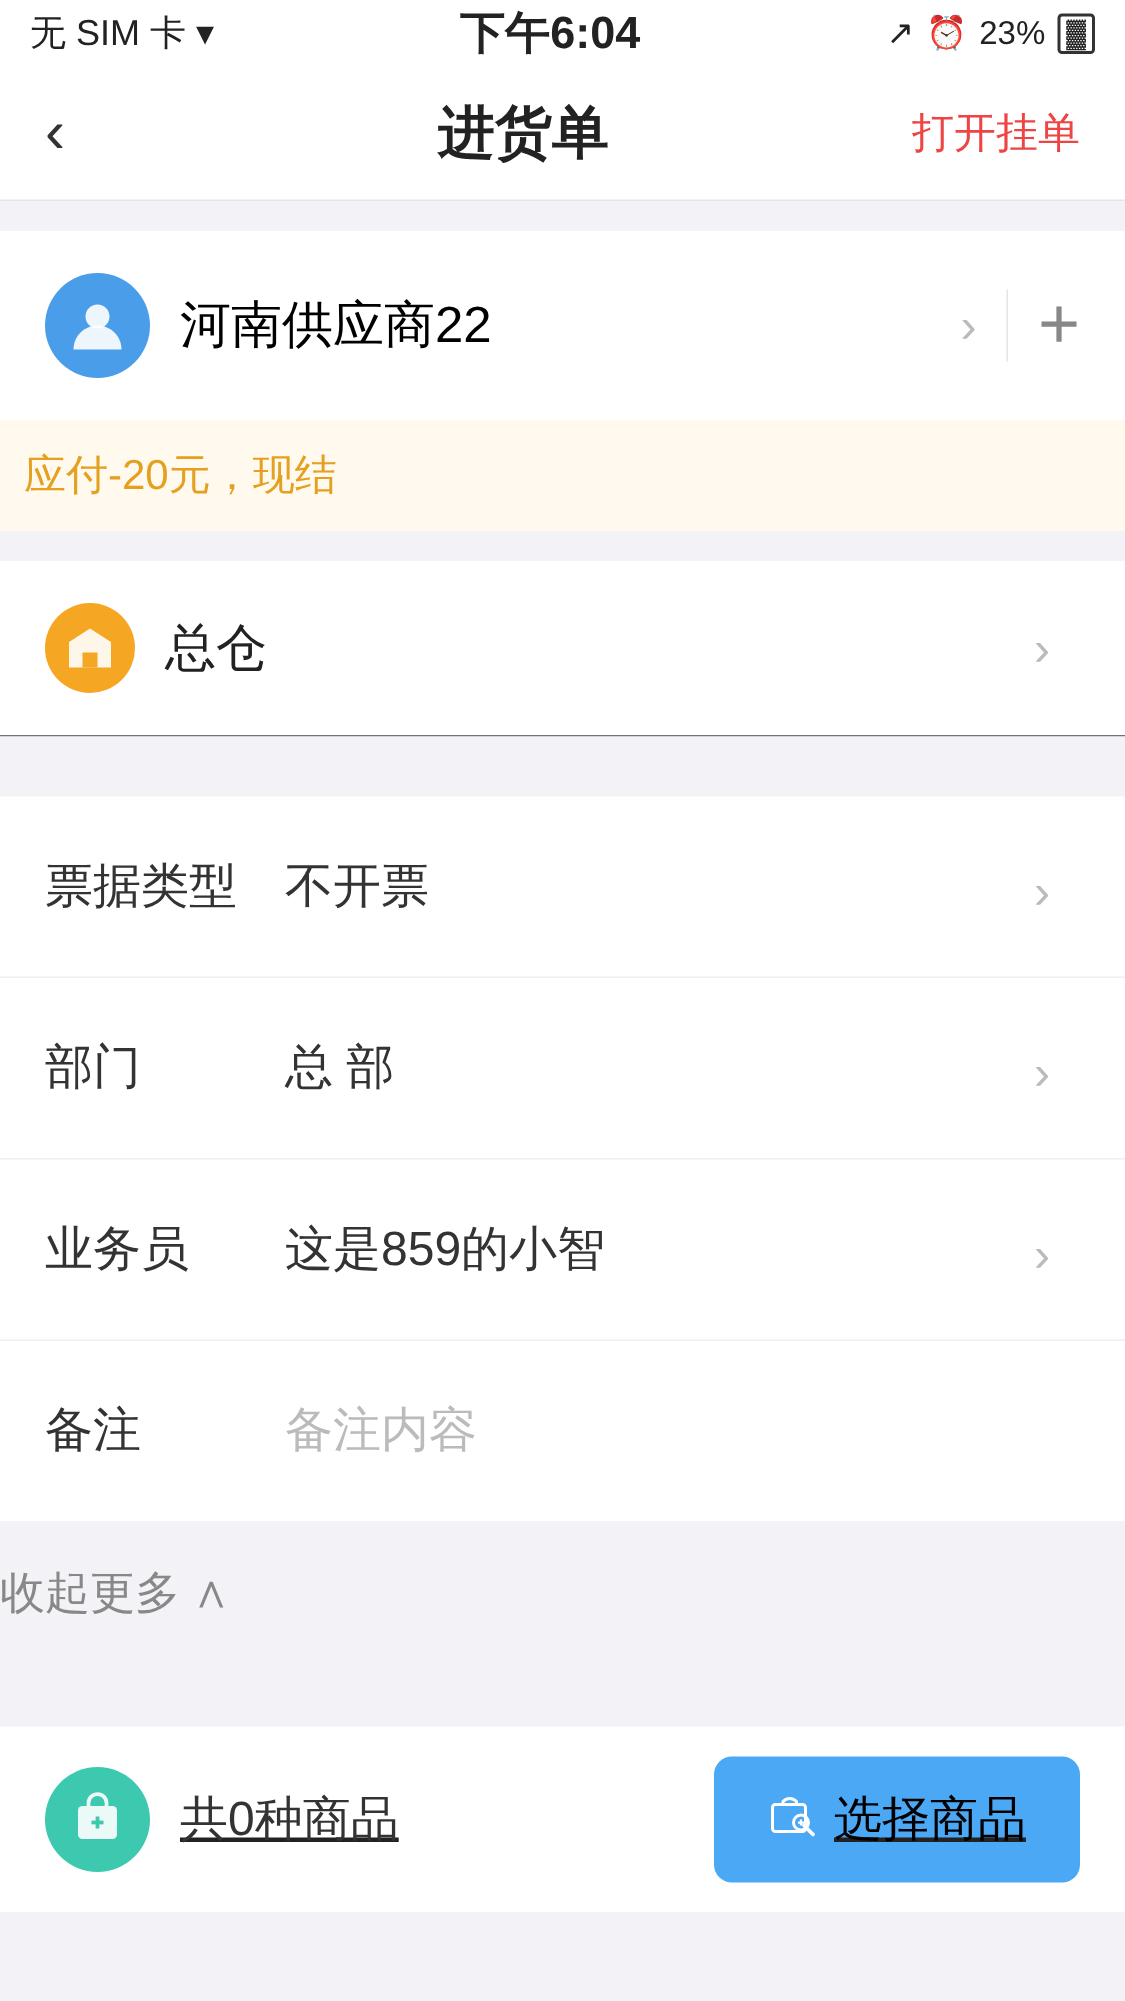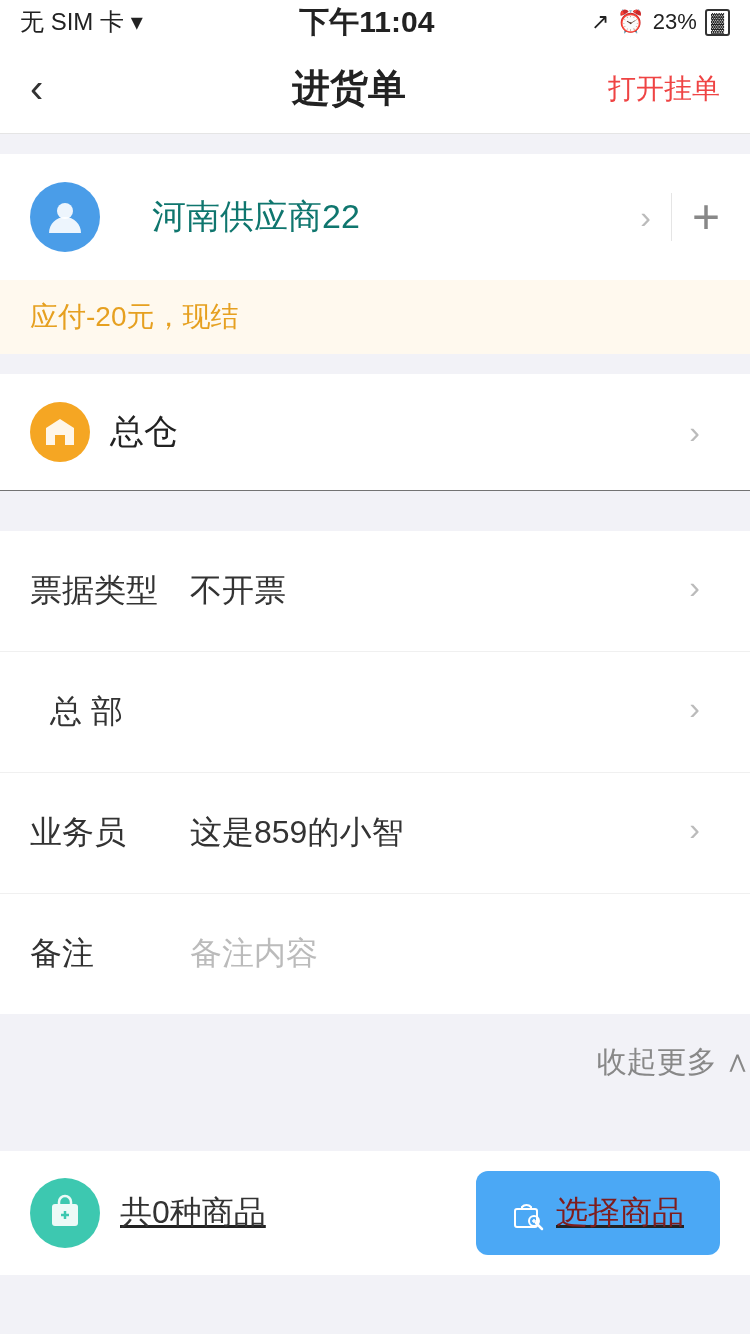--- a/index.html
+++ b/index.html
@@ -84,41 +84,40 @@
       display: flex;
       align-items: center;
       justify-content: center;
       margin-right: 20px;
       flex-shrink: 0;
     }
     .supplier-avatar svg { width: 40px; height: 40px; }
     .supplier-name {
       flex: 1;
       font-size: 34px;
-      color: #0f766e;
-      margin-left: 32px;
+      color: #000000;
     }
     .chevron-right {
       color: #bbb;
       font-size: 32px;
       margin-right: 20px;
     }
     .add-btn {
       font-size: 48px;
       color: #888;
       line-height: 1;
       cursor: pointer;
       padding-left: 20px;
       border-left: 1px solid #e5e5e5;
     }
 
     
     .notice-row {
       background: #fff9ee;
-      padding: 18px 30px;
+      padding: 18px 16px;
       font-size: 28px;
       color: #e6a020;
     }
 
     
     .warehouse-row {
       background: #fff;
       display: flex;
       align-items: center;
       padding: 28px 30px;
@@ -141,21 +140,21 @@
       color: #222;
     }
 
     
     .form-section {
       background: #fff;
       margin-top: 20px;
     }
     .form-row {
       display: flex;
-      align-items: flex-start;
+      align-items: flex-end;
       padding: 38px 30px;
       border-bottom: 1px solid #f0f0f0;
     }
     .form-row:last-child {
       border-bottom: none;
     }
     .form-label {
       font-size: 32px;
       color: #333;
       width: 140px;
@@ -167,21 +166,21 @@
       color: #333;
       padding-left: 20px;
     }
     .form-value.placeholder {
       color: #bbb;
     }
 
     
     .collapse-row {
       background: #f2f2f7;
-      text-align: right;
+      text-align: left;
       padding: 28px 0;
       font-size: 30px;
       color: #888;
       cursor: pointer;
       margin-top: 0;
     }
 
     
     .bottom-bar {
       background: #fff;
@@ -202,38 +201,38 @@
       margin-right: 20px;
       flex-shrink: 0;
     }
     .product-count {
       flex: 1;
       font-size: 32px;
       color: #333;
     }
     .select-product-btn {
       background: #4ba8f5;
-      color: #7f1d1d;
+      color: #000000;
       font-size: 32px;
       padding: 20px 36px;
       border-radius: 12px;
       display: flex;
-      align-items: flex-end;
+      align-items: center;
       gap: 12px;
       cursor: pointer;
     }
   </style>
 </head>
 <body>
 
 <div class="status-bar">
   <div class="status-left">
     <span>无 SIM 卡 ▾</span>
   </div>
-  <div class="status-center">下午11:04</div>
+  <div class="status-center">下午6:04</div>
   <div class="status-right">
     <span>↗</span>
     <span>⏰</span>
     <span>23%</span>
     <span style="border:2px solid #333;border-radius:3px;padding:1px 4px;font-size:18px;">▓</span>
   </div>
 </div>
 
 <div class="nav-bar">
   <span class="nav-back">‹</span>
@@ -278,20 +277,21 @@
 
 <div class="form-section">
 
   <div class="form-row">
     <span class="form-label">票据类型</span>
     <span class="form-value">不开票</span>
     <span class="chevron-right">›</span>
   </div>
 
   <div class="form-row">
+    <span class="form-label">部门</span>
     <span class="form-value">总 部</span>
     <span class="chevron-right">›</span>
   </div>
 
   <div class="form-row">
     <span class="form-label">业务员</span>
     <span class="form-value">这是859的小智</span>
     <span class="chevron-right">›</span>
   </div>
 

